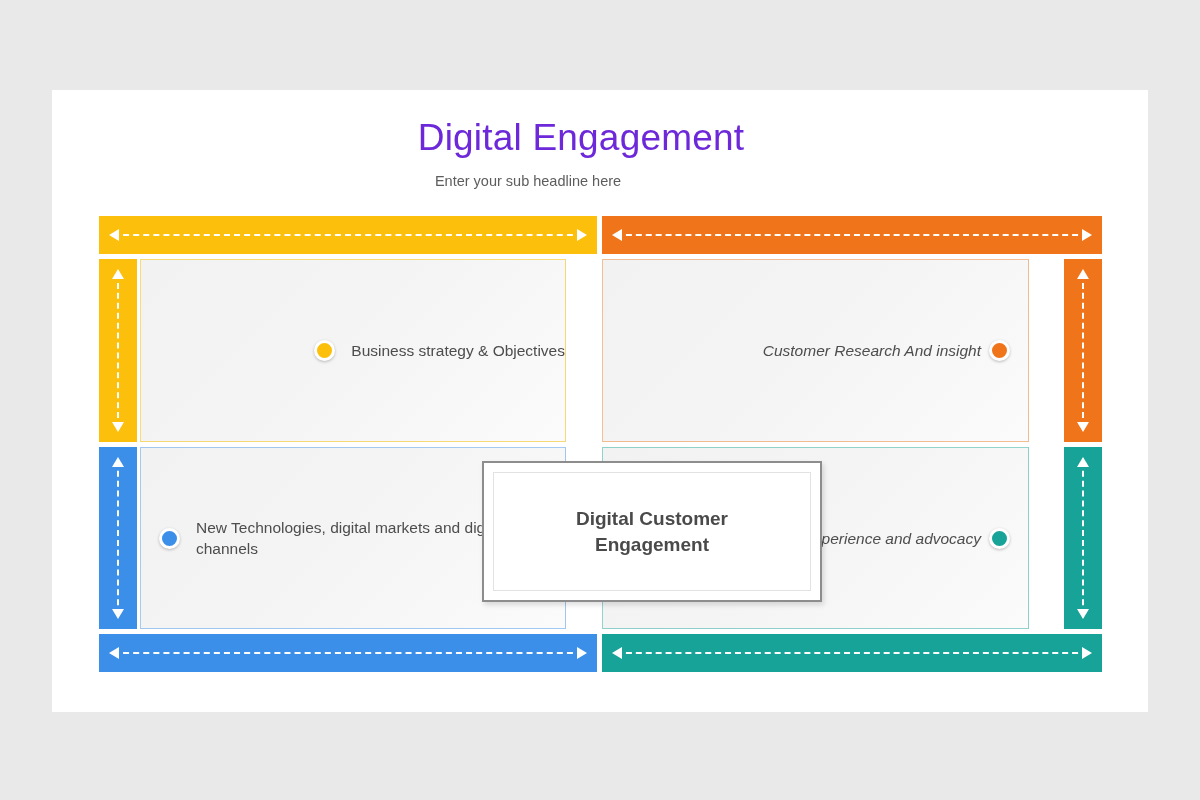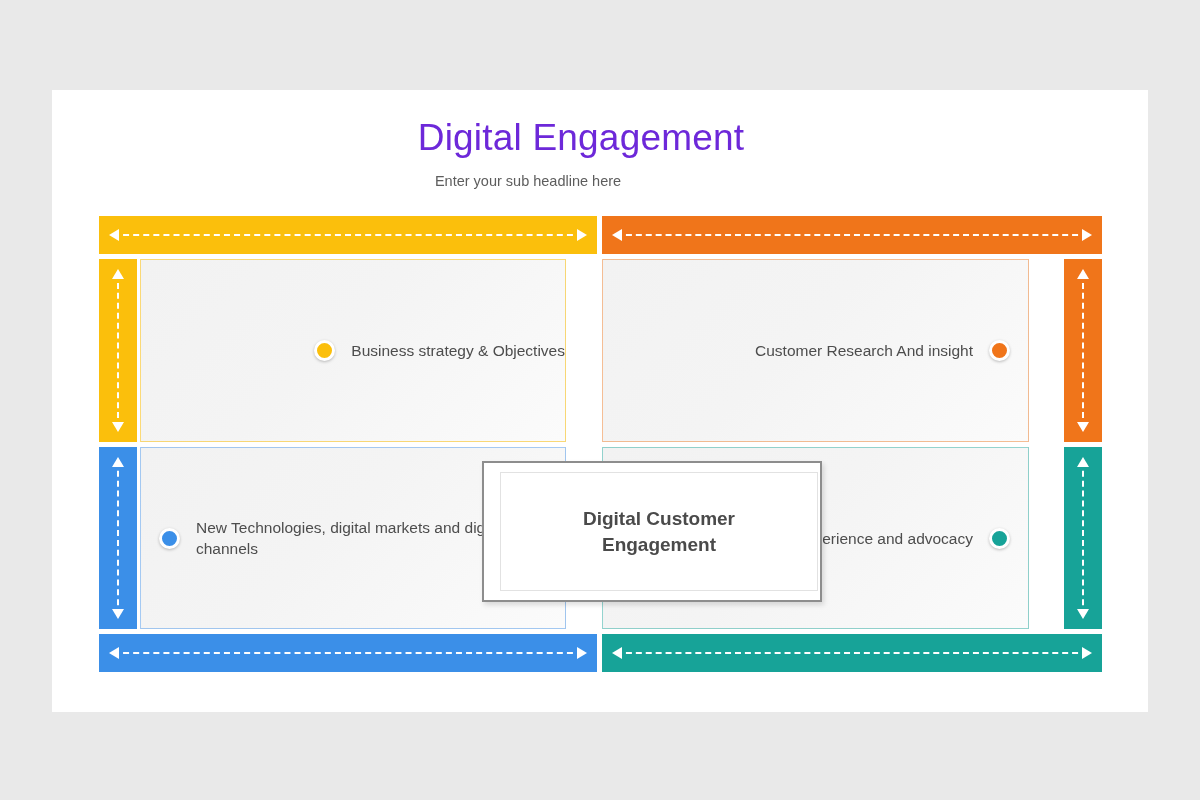--- a/index.html
+++ b/index.html
@@ -126,21 +126,21 @@
     height: 21px;
     border-radius: 50%;
     border: 3px solid #ffffff;
     box-sizing: border-box;
     box-shadow: 0 1px 3px rgba(0,0,0,.25);
     flex: 0 0 auto;
   }
   .panel.left-al  { justify-content: flex-end; padding-left: 18px; }
   .panel.right-al { justify-content: flex-end;  padding-right: 18px; text-align: right; }
   .panel.left-al  .ptext { margin-left: 16px; }
-  .panel.right-al .ptext { margin-right: 16px; }
+  .panel.right-al .ptext { margin-right: 8px; font-style: italic; }
 
   
   #centerbox {
     position: absolute;
     left: 430px;
     top: 371px;
     width: 340px;
     height: 141px;
     background: #ffffff;
     border: 2px solid #8d8d8d;
@@ -151,21 +151,20 @@
   }
   #centerinner {
     width: 100%;
     height: 100%;
     box-sizing: border-box;
     border: 1px solid #e2e2e2;
     display: flex;
     align-items: center;
     justify-content: center;
     background: #fff;
-    margin-left: 7px;
   }
   #centertext {
     text-align: center;
     font-size: 19px;
     line-height: 26px;
     font-weight: bold;
     color: #4a4a4a;
   }
 </style>
 </head>

